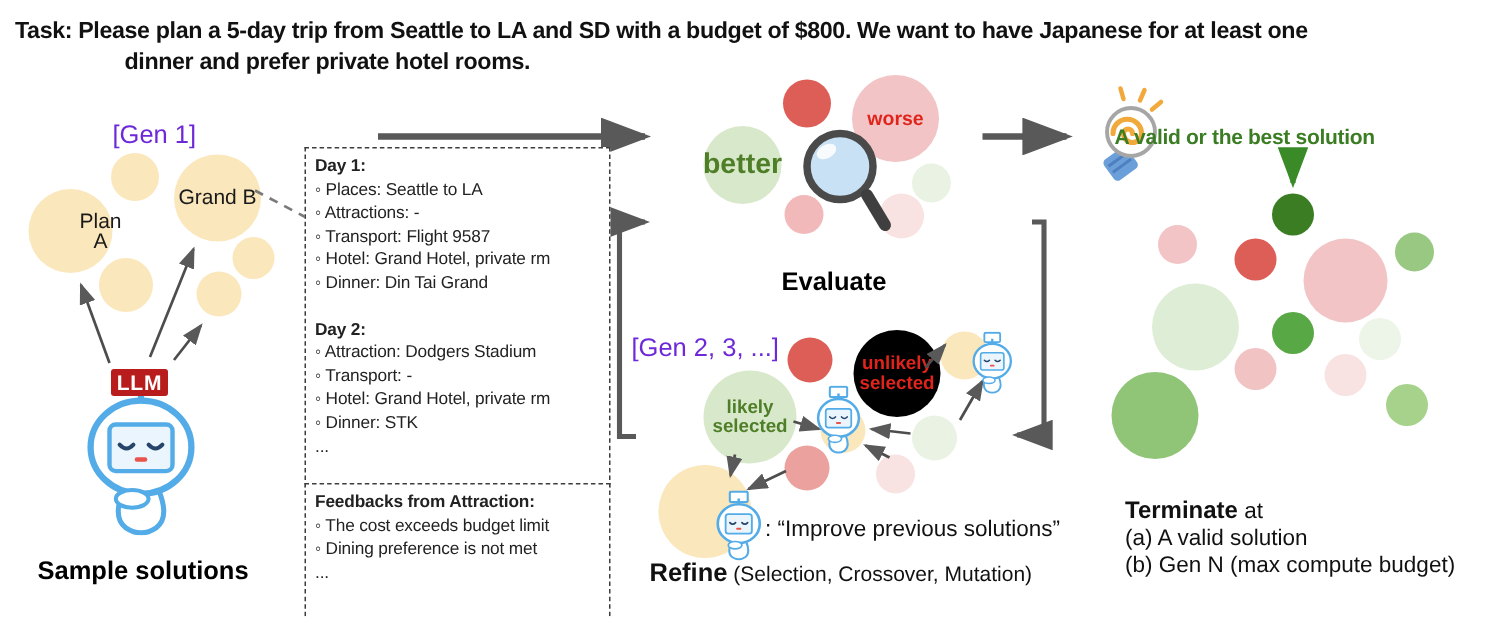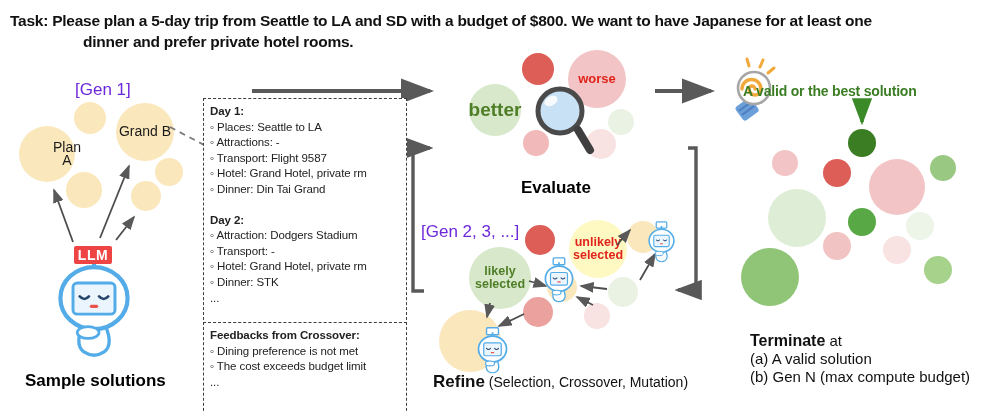--- a/index.html
+++ b/index.html
@@ -15,21 +15,21 @@
   .texts{z-index:4;pointer-events:none;}
   .circle{position:absolute;border-radius:50%;display:flex;align-items:center;justify-content:center;text-align:center;}
   .circle span{font-weight:bold;font-size:12.5px;line-height:13.5px;white-space:pre-line;}
   .genlabel{font-size:17px;color:#6d28d9;}
   .caption{font-weight:bold;font-size:17px;color:#000;}
   .dashbox{position:absolute;border:1.6px dashed #3d3d3d;background:#fff;z-index:2;
            font-size:11.5px;line-height:15.6px;letter-spacing:-0.1px;padding:5px 6px;color:#222;}
   .dashbox .bt{font-weight:bold;}
   .dashbox .item{white-space:nowrap;}
   .dashbox .blank{height:15px;}
-  .llm-badge{left:74px;top:246px;width:38px;height:18px;background:#ef4444;color:#fff;
+  .llm-badge{left:74px;top:246px;width:38px;height:18px;background:#b91c1c;color:#fff;
              font-weight:bold;font-size:14px;display:flex;align-items:center;justify-content:center;
              border-radius:2px;z-index:4;letter-spacing:0.5px;}
   .green-head{color:#3A7D23;font-weight:bold;font-size:14px;letter-spacing:-0.2px;white-space:nowrap;}
   .term{font-size:15px;line-height:18px;white-space:nowrap;}
   .term .b{font-weight:bold;font-size:16px;}
   .refcap{white-space:nowrap;font-size:14px;}
   .refcap .b{font-weight:bold;font-size:17px;}
   .quote{font-size:15px;white-space:nowrap;color:#111;}
 </style>
 </head>
@@ -65,21 +65,21 @@
       <div class="circle" style="left: 523px; top: 130px; height: 26px; width: 26px; background: rgb(241, 185, 185);"></div>
       <div class="circle" style="left: 586px; top: 129px; height: 30px; width: 30px; background: rgb(248, 226, 226);"></div>
       <div class="circle" style="left: 608px; top: 109px; height: 26px; width: 26px; background: rgb(234, 242, 228);"></div>
     </div>
   <div class="layer circles">
       <div class="circle" style="left: 525px; top: 225px; height: 30px; width: 30px; background: rgb(221, 94, 87);"></div>
       <div class="circle" style="left: 469px; top: 247px; height: 62px; width: 62px; background: rgb(216, 232, 202);">
         <span style="color: rgb(78, 126, 39); font-size: 12.5px;">likely
 selected</span>
       </div>
-      <div class="circle" style="left: 569px; top: 220px; height: 58px; width: 58px; background: #fef9c3;">
+      <div class="circle" style="left: 569px; top: 220px; height: 58px; width: 58px; background: #000000;">
         <span style="color: rgb(224, 36, 27); font-size: 12.5px;">unlikely
 selected</span>
       </div>
       <div class="circle" style="left: 547px; top: 272px; height: 30px; width: 30px; background: rgb(251, 231, 188);"></div>
       <div class="circle" style="left: 627px; top: 221px; height: 32px; width: 32px; background: rgb(251, 231, 188);"></div>
       <div class="circle" style="left: 608px; top: 277px; height: 30px; width: 30px; background: rgb(234, 242, 228);"></div>
       <div class="circle" style="left: 523px; top: 297px; height: 30px; width: 30px; background: rgb(235, 161, 158);"></div>
       <div class="circle" style="left: 584px; top: 303px; height: 26px; width: 26px; background: rgb(248, 226, 226);"></div>
       <div class="circle" style="left: 439px; top: 310px; height: 62px; width: 62px; background: rgb(251, 231, 188);"></div>
     </div>
@@ -198,34 +198,35 @@
         <div class="blank"></div>
         <div class="bt">Day 2:</div>
         <div class="item">◦ Attraction: Dodgers Stadium</div>
         <div class="item">◦ Transport: -</div>
         <div class="item">◦ Hotel: Grand Hotel, private rm</div>
         <div class="item">◦ Dinner: STK</div>
         <div>...</div>
       </div>
   </div>
   <div class="dashbox" style="left:203px;top:322px;width:190px;height:87px;">
-    <div class="bt">Feedbacks from Crossover:</div>
+    <div class="bt">Feedbacks from Attraction:</div>
     <div>
+        <div class="item">◦ The cost exceeds budget limit</div>
         <div class="item">◦ Dining preference is not met</div>
-        <div class="item">◦ The cost exceeds budget limit</div>
         <div>...</div>
       </div>
   </div>
 
   <div class="layer texts">
     <div class="abs genlabel" style="left:75px;top:80px;">[Gen 1]</div>
     <div class="abs caption" style="left:25px;top:371px;">Sample solutions</div>
     <div class="abs caption" style="left:521px;top:164px;margin-top:14px;">Evaluate</div>
     <div class="abs green-head" style="left:743px;top:83px;">A valid or the best solution</div>
     <div class="abs genlabel" style="left:421px;top:222px;">[Gen 2, 3, ...]</div>
+    <div class="abs quote" style="left:510px;top:344px;">: “Improve previous solutions”</div>
     <div class="abs term" style="left:750px;top:332px;">
       <div><span class="b">Terminate</span><span> at</span></div>
       <div>(a) A valid solution</div>
       <div>(b) Gen N (max compute budget)</div>
     </div>
     <div class="abs refcap" style="left:433px;top:372px;"><span class="b">Refine</span><span> (Selection, Crossover, Mutation)</span></div>
   </div>
 
 </div>
 

